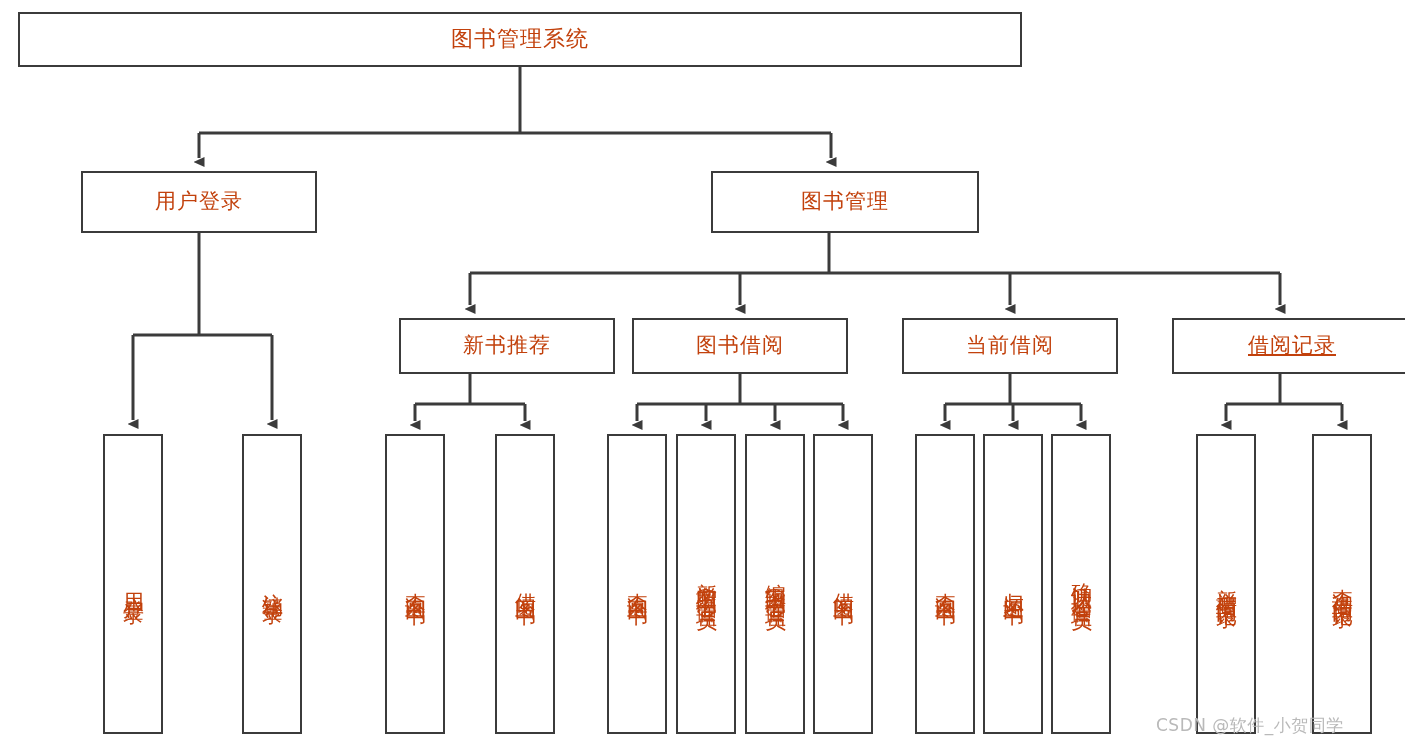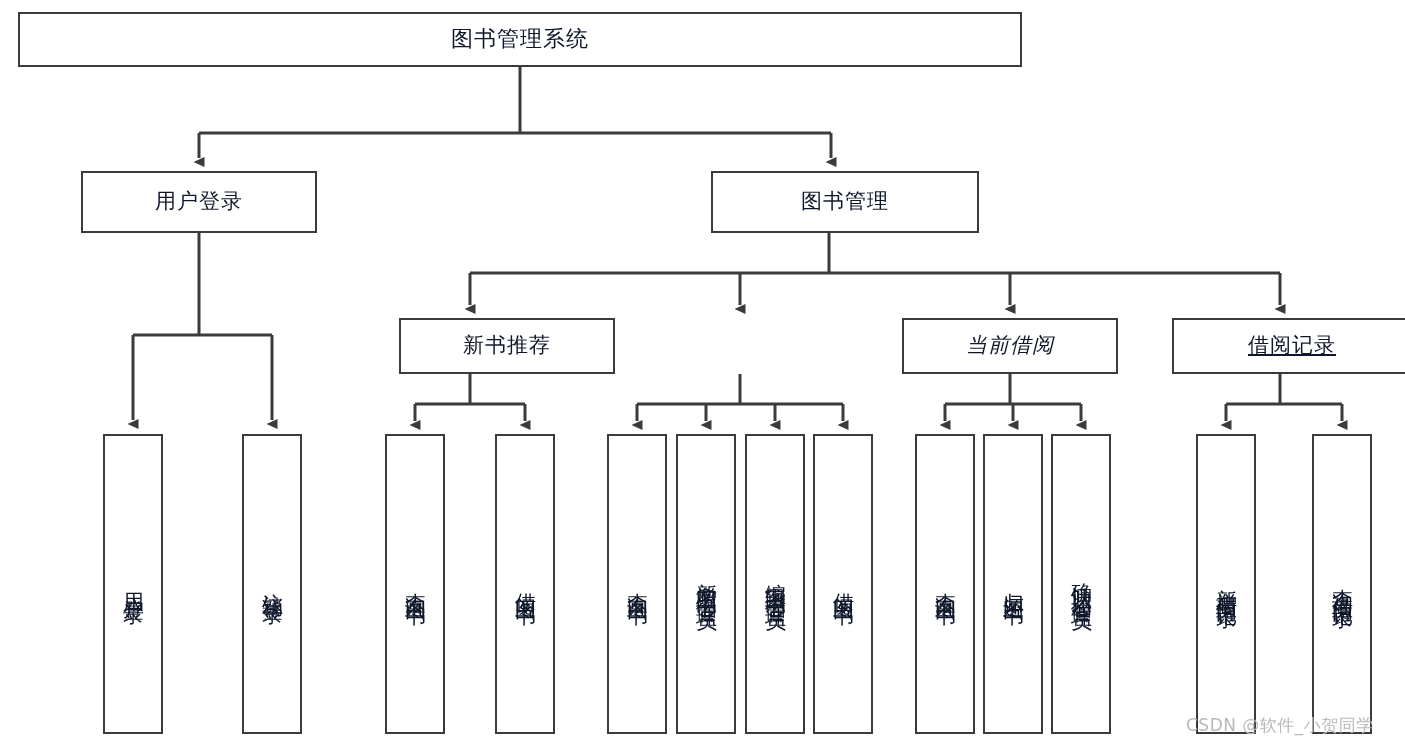--- a/index.html
+++ b/index.html
@@ -23,21 +23,21 @@
     height: 747px;
   }
   .node {
     position: absolute;
     box-sizing: border-box;
     border: 2px solid #3b3b3b;
     background: #ffffff;
     display: flex;
     align-items: center;
     justify-content: center;
-    color: #0f172a;
+    color: #c2410c;
     z-index: 2;
   }
   .node.h {
     font-size: 21px;
     letter-spacing: 1px;
     line-height: 1.2;
   }
   .node.v {
     font-size: 21px;
   }
@@ -47,21 +47,21 @@
     letter-spacing: 4px;
     line-height: 1;
     white-space: nowrap;
     display: block;
   }
   .node.root {
     font-size: 22px;
   }
   #watermark {
     position: absolute;
-    left: 1186px;
+    left: 1156px;
     top: 714px;
     font-size: 17px;
     color: #b9b9b9;
     white-space: nowrap;
     z-index: 3;
     letter-spacing: 0.5px;
   }
 </style>
 </head>
 <body>
@@ -125,21 +125,24 @@
   <div class="node h" style="left:81px; top:171px; width:236px; height:62px;">
     <span>用户登录</span>
   </div>
   <div class="node h" style="left:711px; top:171px; width:268px; height:62px;">
     <span>图书管理</span>
   </div>
 
   <div class="node h" style="left:362px; top:318px; width:216px; height:56px;margin-left:37px;">
     <span>新书推荐</span>
   </div>
-  <div class="node h" style="left:902px; top:318px; width:216px; height:56px;font-style:italic;">
+  <div class="node h" style="left:632px; top:318px; width:216px; height:56px;">
+    <span>图书借阅</span>
+  </div>
+  <div class="node h" style="left:902px; top:318px; width:216px; height:56px;">
     <span>当前借阅</span>
   </div>
   <div class="node h" style="left:1172px; top:318px; width:240px; height:56px;text-decoration:underline;">
     <span>借阅记录</span>
   </div>
 
   <div class="node v" style="left:103px; top:434px; width:60px; height:300px;">
     <span class="vtext">用户登录</span>
   </div>
   <div class="node v" style="left:242px; top:434px; width:60px; height:300px;">

